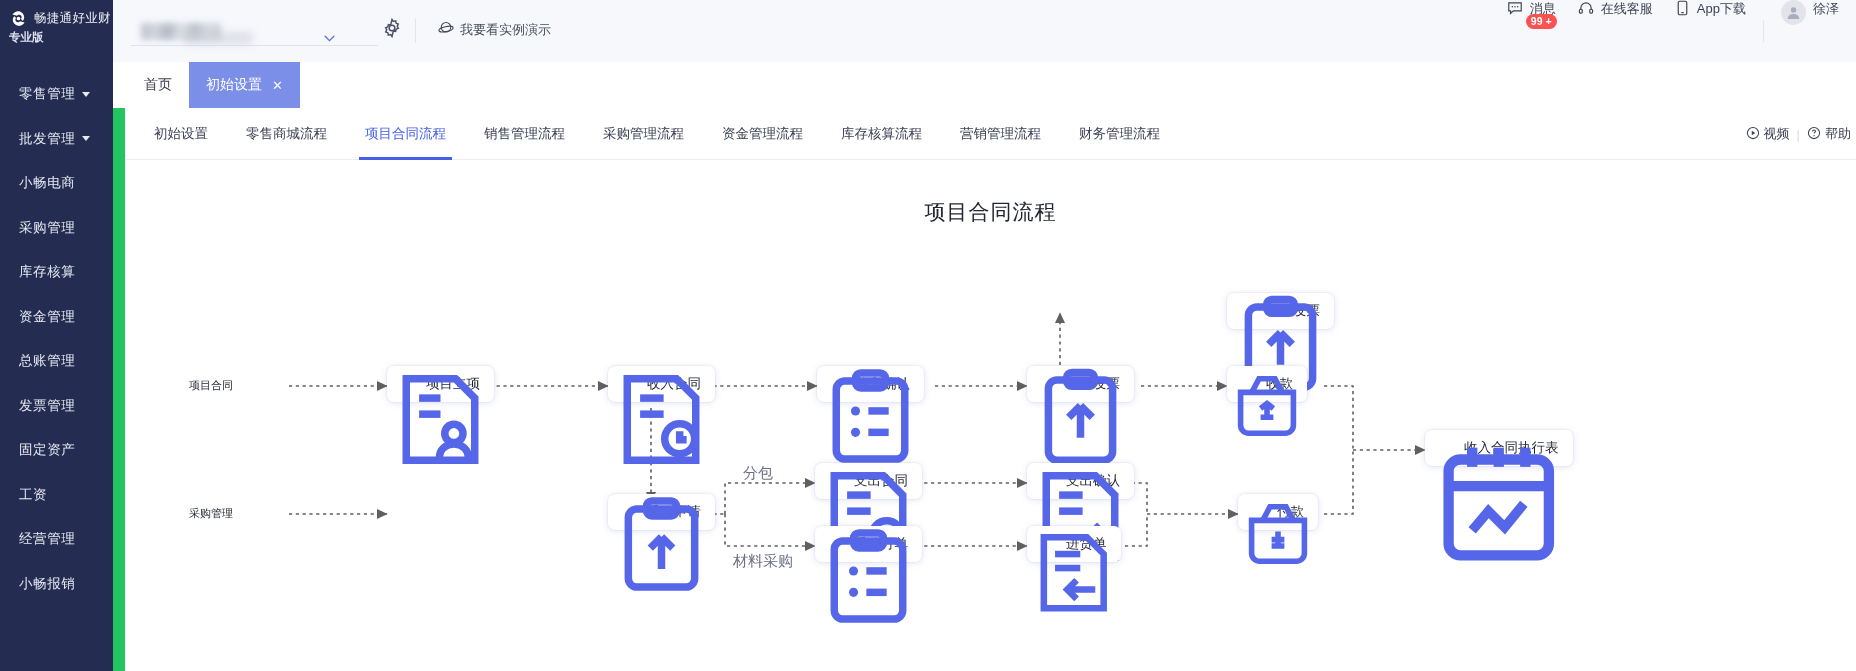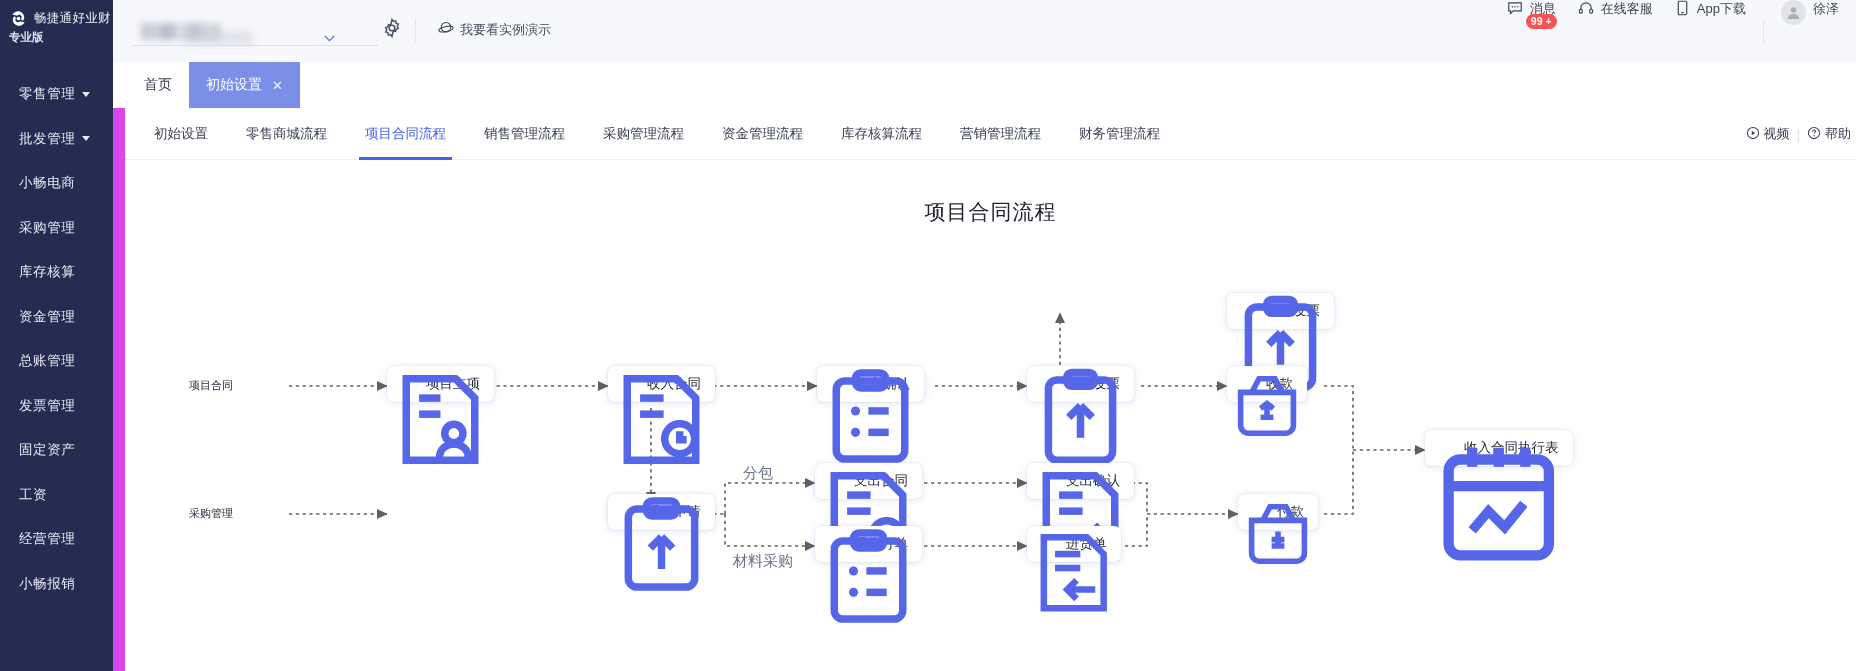--- a/index.html
+++ b/index.html
@@ -2,21 +2,21 @@
 <html><head>
 <meta charset="utf-8">
 <style>
   * { box-sizing: border-box; margin: 0; padding: 0; }
   html, body {
     width: 1856px; height: 671px;
     font-family: "Liberation Sans", "DejaVu Sans", sans-serif;
     background: #ffffff;
     overflow: hidden;
   }
-  #app { position: relative; width: 1856px; height: 671px; background: #d946ef; }
+  #app { position: relative; width: 1856px; height: 671px; background: #22c55e; }
 
   
   .sidebar {
     position: absolute; left: 0; top: 0; width: 113px; height: 671px;
     background: #242d51;
   }
   .brand {
     position: relative; height: 62px; padding: 8px 0 0 8px;
   }
   .brand-row { display: flex; align-items: center; gap: 5px; }

